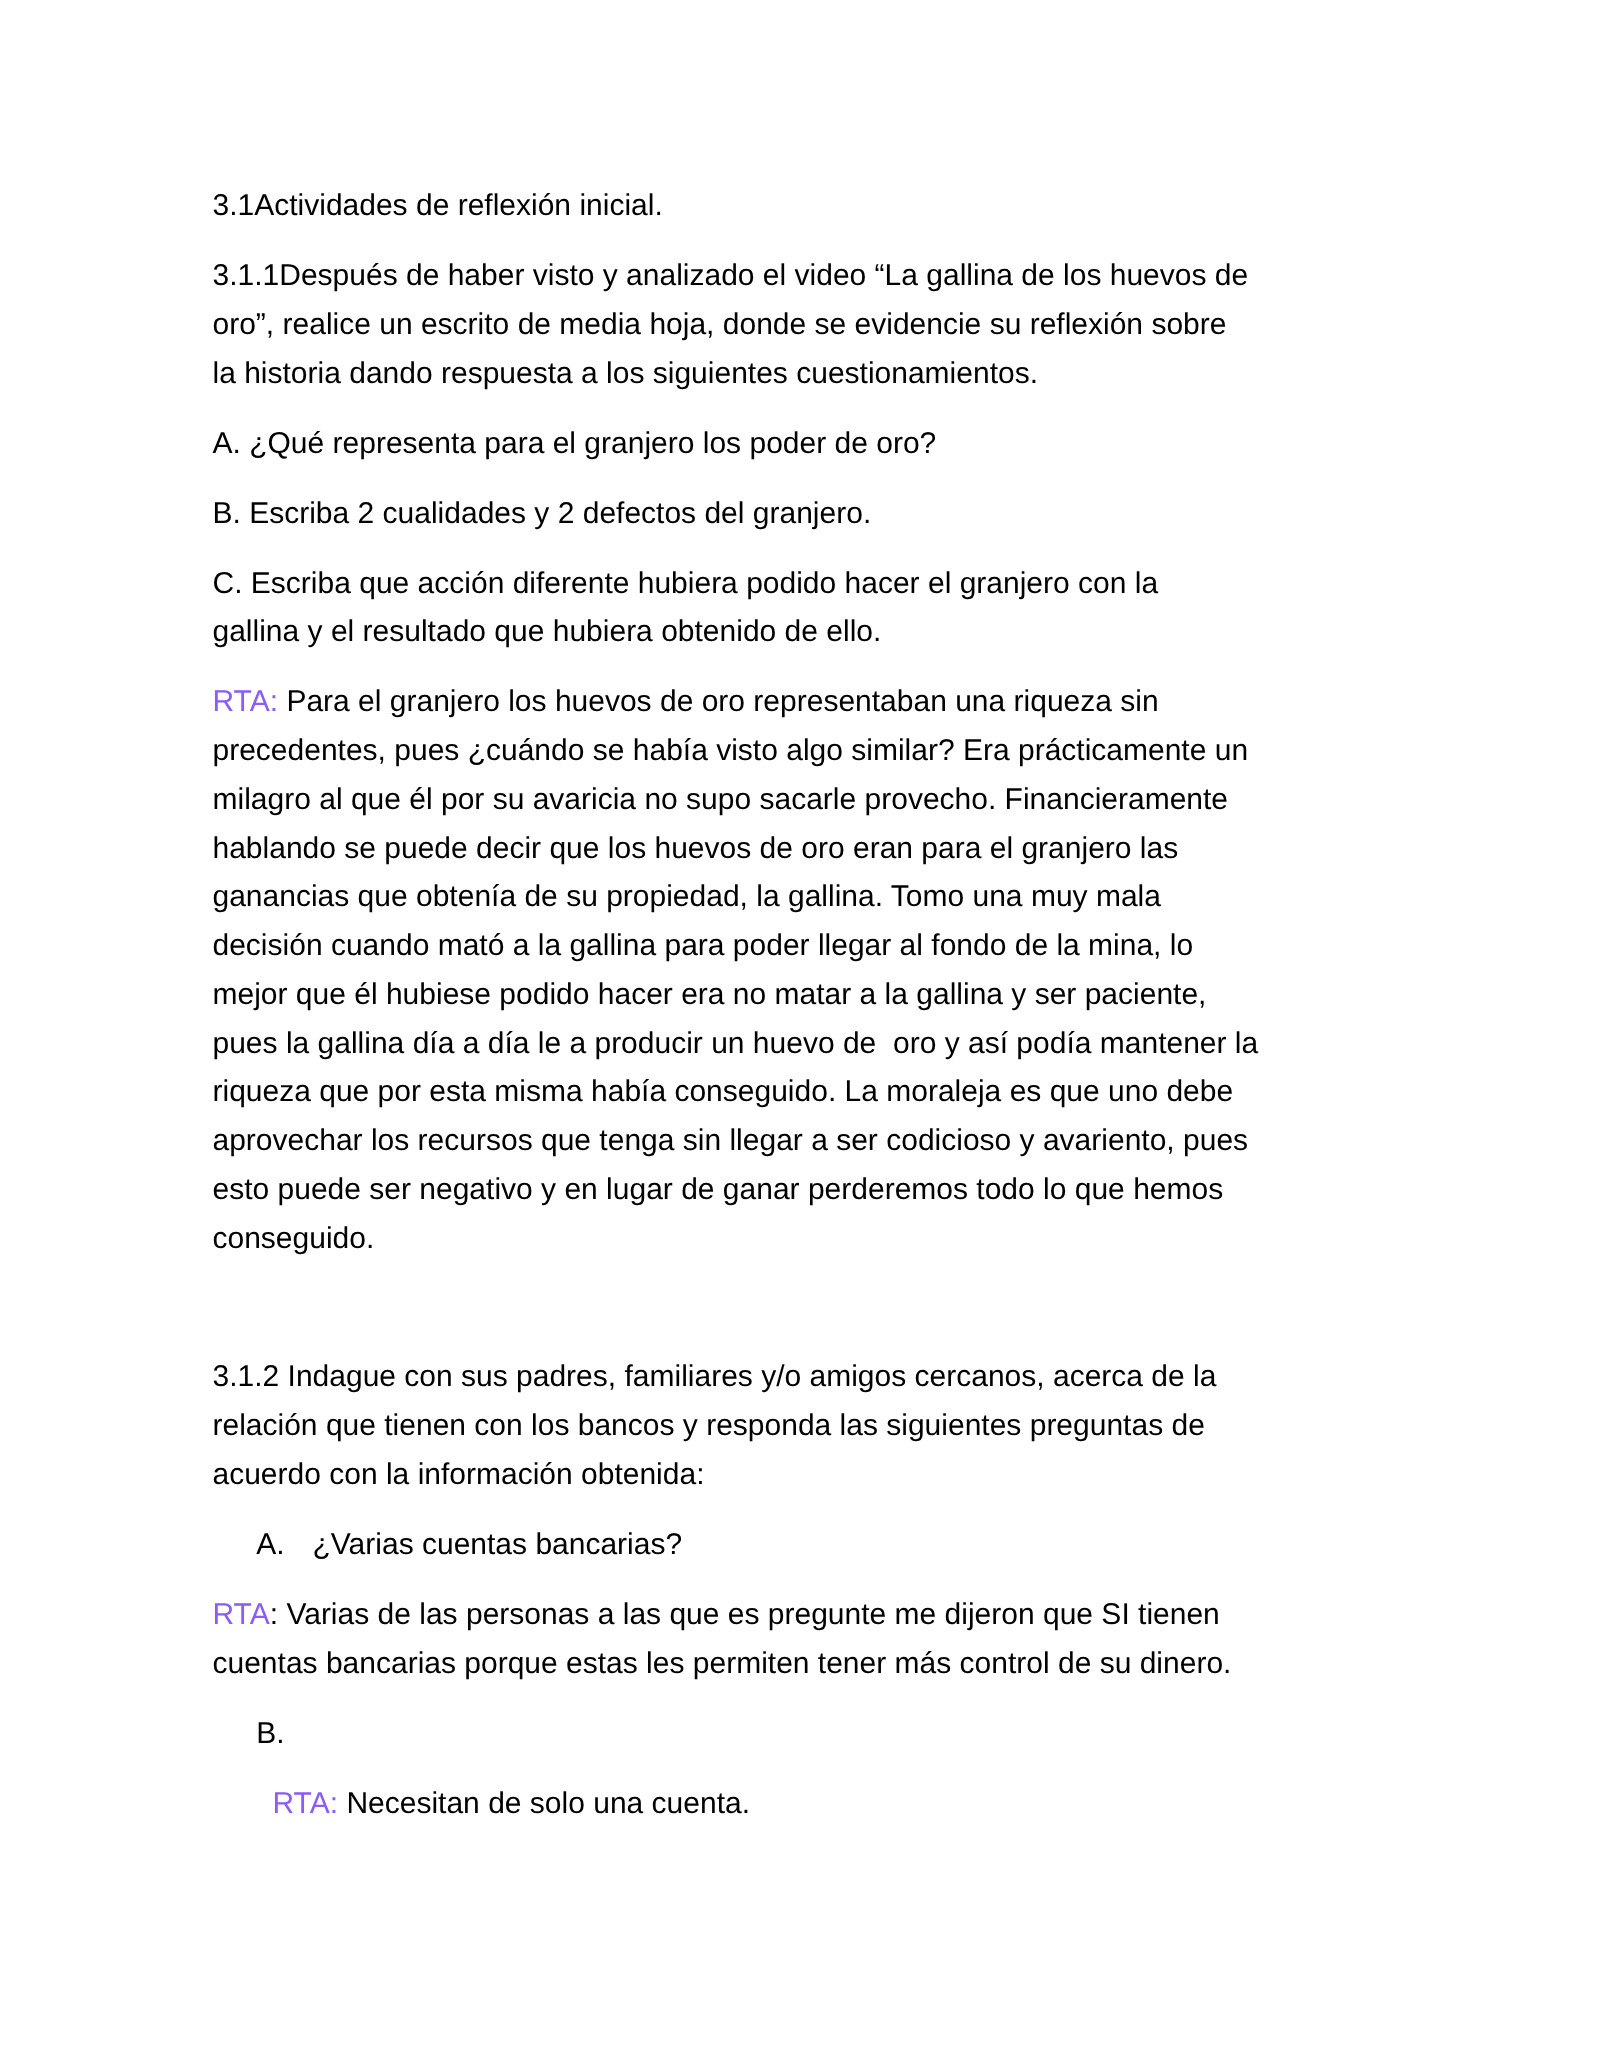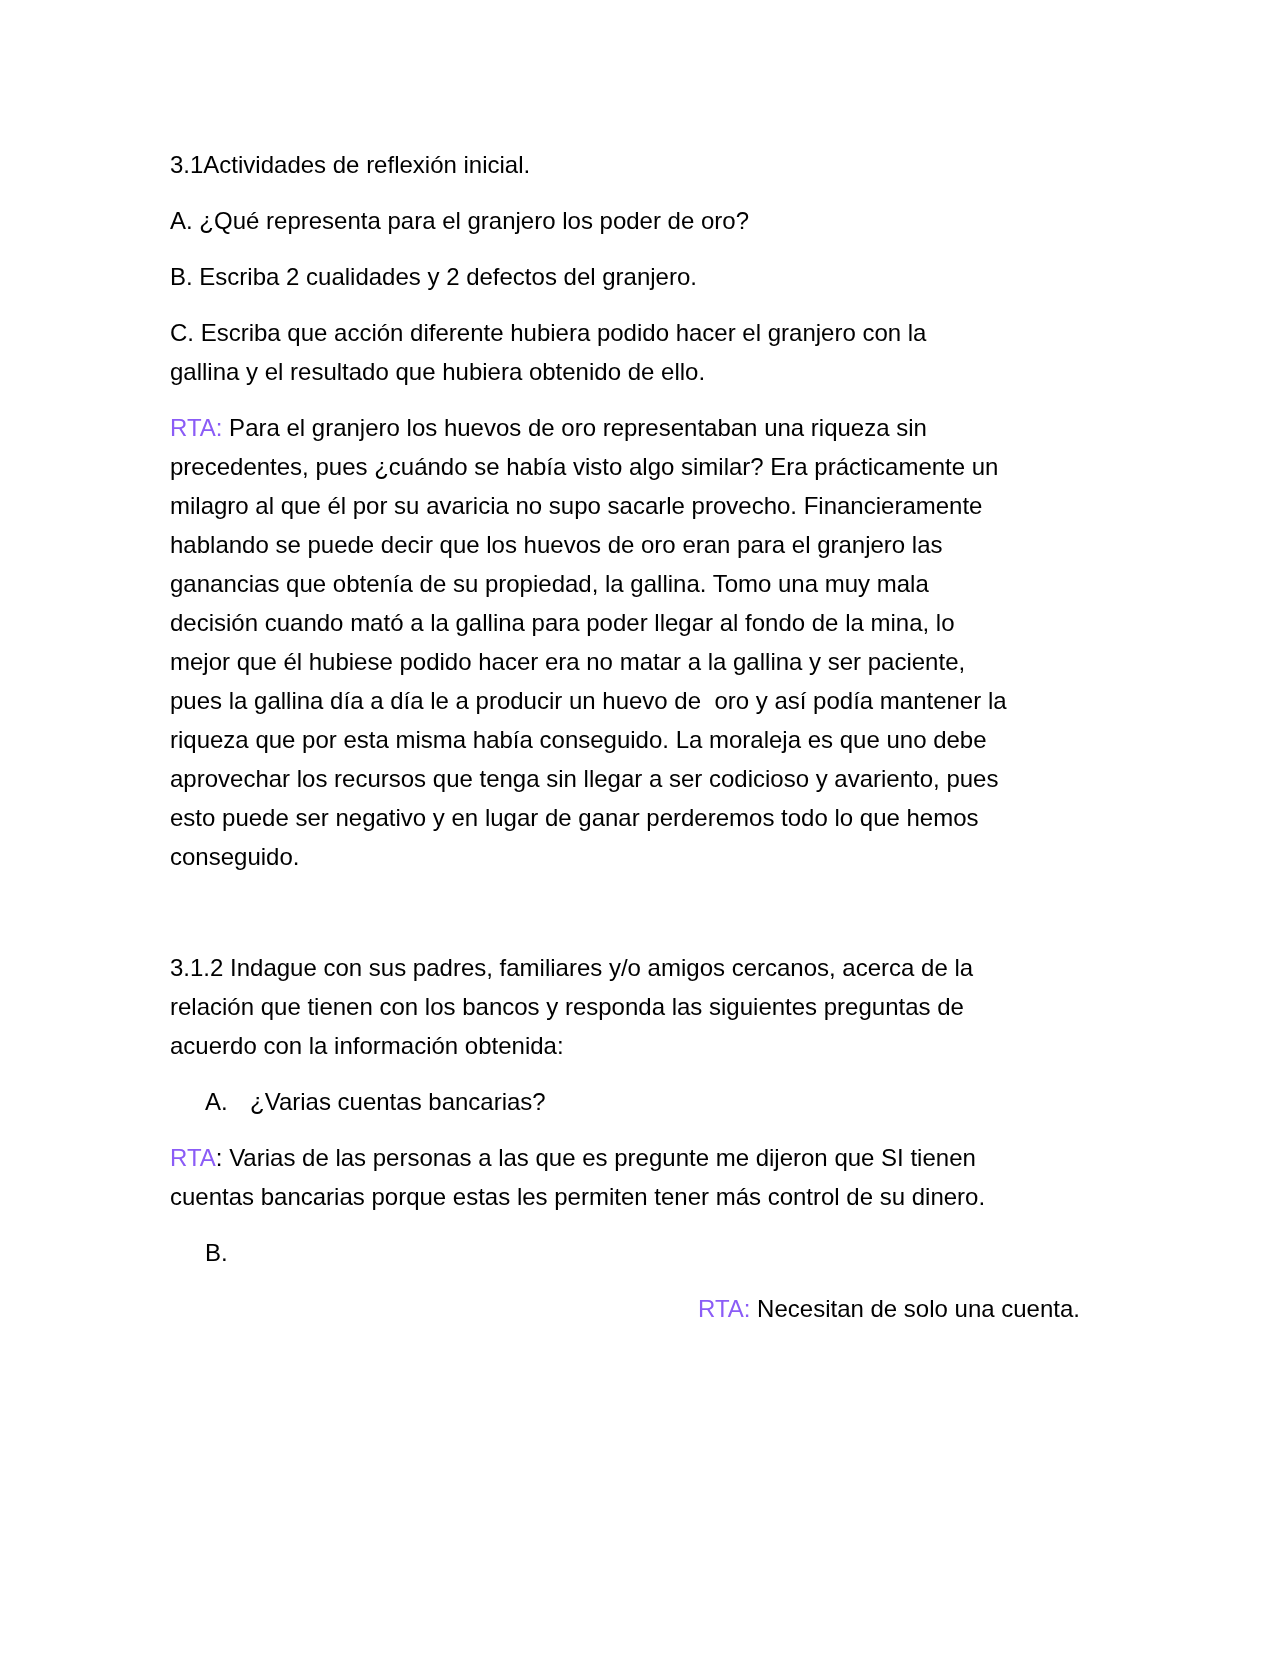--- a/index.html
+++ b/index.html
@@ -37,30 +37,32 @@
   }
   .list-marker {
     flex: none;
     width: 45px;
   }
   .list-text {
     white-space: pre-wrap;
   }
   .answer-indent {
     margin-left: 48px;
-    text-align: right;
   }
 </style>
 </head>
 <body>
 
 <div class="page">
 
   <p class="para">3.1Actividades de reflexión inicial.</p>
 
+  <p class="para">3.1.1Después de haber visto y analizado el video “La gallina de los huevos de
+oro”, realice un escrito de media hoja, donde se evidencie su reflexión sobre
+la historia dando respuesta a los siguientes cuestionamientos.</p>
 
   <p class="para">A. ¿Qué representa para el granjero los poder de oro?</p>
 
   <p class="para">B. Escriba 2 cualidades y 2 defectos del granjero.</p>
 
   <p class="para">C. Escriba que acción diferente hubiera podido hacer el granjero con la
 gallina y el resultado que hubiera obtenido de ello.</p>
 
   <p class="para"><span class="rta-label">RTA:</span><span> Para el granjero los huevos de oro representaban una riqueza sin
 precedentes, pues ¿cuándo se había visto algo similar? Era prácticamente un

